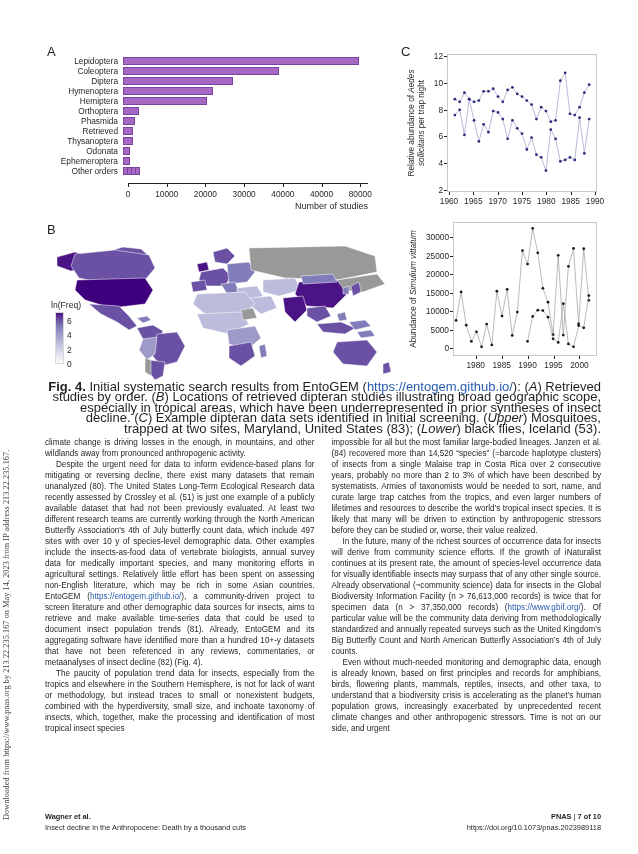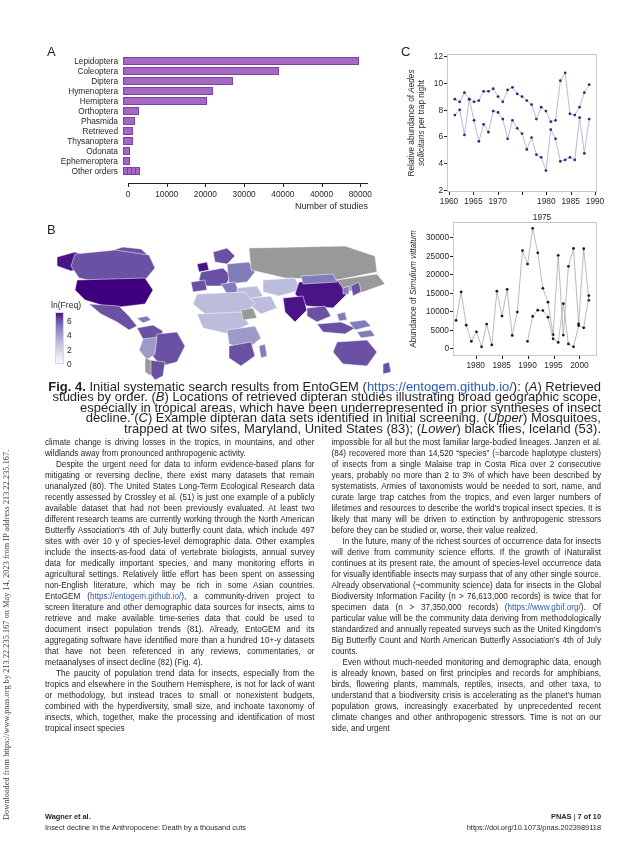--- a/index.html
+++ b/index.html
@@ -378,21 +378,21 @@
         <div class="tickmark" style="left: 43px; top: 16px; width: 3px; height: 1px;"></div>
       </div>
     <div id="cu-xticks">
         <div class="tickmark" style="left: 48px; top: 152px; width: 1px; height: 3px;"></div>
         <div class="axis-tick-lab" style="left: 48px; top: 156px; transform: translateX(-50%);">1960</div>
         <div class="tickmark" style="left: 72.3333px; top: 152px; width: 1px; height: 3px;"></div>
         <div class="axis-tick-lab" style="left: 72.3333px; top: 156px; transform: translateX(-50%);">1965</div>
         <div class="tickmark" style="left: 96.6667px; top: 152px; width: 1px; height: 3px;"></div>
         <div class="axis-tick-lab" style="left: 96.6667px; top: 156px; transform: translateX(-50%);">1970</div>
         <div class="tickmark" style="left: 121px; top: 152px; width: 1px; height: 3px;"></div>
-        <div class="axis-tick-lab" style="left: 121px; top: 172px; transform: translateX(-50%); margin-left: 20px;">1975</div>
+        <div class="axis-tick-lab" style="left: 121px; top: 156px; transform: translateX(-50%);">1975</div>
         <div class="tickmark" style="left: 145.333px; top: 152px; width: 1px; height: 3px;"></div>
         <div class="axis-tick-lab" style="left: 145.333px; top: 156px; transform: translateX(-50%);">1980</div>
         <div class="tickmark" style="left: 169.667px; top: 152px; width: 1px; height: 3px;"></div>
         <div class="axis-tick-lab" style="left: 169.667px; top: 156px; transform: translateX(-50%);">1985</div>
         <div class="tickmark" style="left: 194px; top: 152px; width: 1px; height: 3px;"></div>
         <div class="axis-tick-lab" style="left: 194px; top: 156px; transform: translateX(-50%);">1990</div>
       </div>
     <div class="chart-frame" id="cu-frame" style="left: 46px; top: 14px; width: 150px; height: 138px;">
       <svg id="cu-svg" width="100%" height="100%" viewBox="0 0 150 138">
           <path d="M6.866666666666666 44.879999999999995 L11.733333333333333 47.56000000000002 L16.6 38.17999999999999 L21.466666666666665 44.879999999999995 L26.333333333333332 47.56000000000002 L31.200000000000003 46.22000000000001 L36.06666666666667 36.84 L40.93333333333333 36.84 L45.8 34.16 L50.666666666666664 42.2 L55.53333333333333 47.56000000000002 L60.400000000000006 35.5 L65.26666666666667 32.82000000000001 L70.13333333333334 39.52000000000001 L75 42.2 L79.86666666666666 46.22000000000001 L84.73333333333333 50.239999999999995 L89.6 64.97999999999999 L94.46666666666667 52.920000000000016 L99.33333333333333 56.93999999999998 L104.19999999999999 67.66 L109.06666666666666 66.32 L113.93333333333334 26.120000000000005 L118.80000000000001 18.079999999999984 L123.66666666666667 59.61999999999999 L128.53333333333333 60.96000000000001 L133.4 52.920000000000016 L138.26666666666668 38.17999999999999 L143.13333333333333 30.14" fill="none" stroke="#9a9ac8" stroke-width="0.7"></path>
@@ -535,21 +535,21 @@
           <circle cx="136.8148148148148" cy="73.68571428571428" r="1.4" fill="#1a1a1a"></circle>
         </svg>
     </div>
   </div>
 </div>
 
 <div id="caption"><b>Fig. 4.</b><span> Initial systematic search results from EntoGEM (</span><span class="lnk">https://entogem.github.io/</span><span>): (</span><i>A</i><span>) Retrieved studies by order. (</span><i>B</i><span>) Locations of retrieved dipteran studies illustrating broad geographic scope, especially in tropical areas, which have been underrepresented in prior syntheses of insect decline. (</span><i>C</i><span>) Example dipteran data sets identified in initial screening. (</span><i>Upper</i><span>) Mosquitoes, trapped at two sites, Maryland, United States (83); (</span><i>Lower</i><span>) black flies, Iceland (53).</span></div>
 
 <div id="body-cols">
   <div class="col" id="col-left">
-      <p><span>climate change is driving losses in the tropics, in mountains, and other wildlands away from pronounced anthropogenic activity.</span></p>
+      <p><span>climate change is driving losses in the enough, in mountains, and other wildlands away from pronounced anthropogenic activity.</span></p>
       <p class="indent"><span>Despite the urgent need for data to inform evidence-based plans for mitigating or reversing decline, there exist many datasets that remain unanalyzed (80). The United States Long-Term Ecological Research data recently assessed by Crossley et al. (51) is just one example of a publicly available dataset that had not been previously evaluated. At least two different research teams are currently working through the North American Butterfly Association's 4th of July butterfly count data, which include 497 sites with over 10 y of species-level demographic data. Other examples include the insects-as-food data of vertebrate biologists, annual survey data for medically important species, and many monitoring efforts in agricultural settings. Relatively little effort has been spent on assessing non-English literature, which may be rich in some Asian countries. EntoGEM (</span><span class="lnk">https://entogem.github.io/</span><span>), a community-driven project to screen literature and other demographic data sources for insects, aims to retrieve and make available time-series data that could be used to document insect population trends (81). Already, EntoGEM and its aggregating software have identified more than a hundred 10+-y datasets that have not been referenced in any reviews, commentaries, or metaanalyses of insect decline (82) (Fig. 4).</span></p>
       <p class="indent"><span>The paucity of population trend data for insects, especially from the tropics and elsewhere in the Southern Hemisphere, is not for lack of want or methodology, but instead traces to small or nonexistent budgets, combined with the hyperdiversity, small size, and inchoate taxonomy of insects, which, together, make the processing and identification of most tropical insect species</span></p>
     </div>
   <div class="col" id="col-right">
       <p><span>impossible for all but the most familiar large-bodied lineages. Janzen et al. (84) recovered more than 14,520 “species” (=barcode haplotype clusters) of insects from a single Malaise trap in Costa Rica over 2 consecutive years, probably no more than 2 to 3% of which have been described by systematists. Armies of taxonomists would be needed to sort, name, and curate large trap catches from the tropics, and even larger numbers of lifetimes and resources to describe the world’s tropical insect species. It is likely that many will be driven to extinction by anthropogenic stressors before they can be studied or, worse, their value realized.</span></p>
       <p class="indent"><span>In the future, many of the richest sources of occurrence data for insects will derive from community science efforts. If the growth of iNaturalist continues at its present rate, the amount of species-level occurrence data for visually identifiable insects may surpass that of any other single source. Already observational (~community science) data for insects in the Global Biodiversity Information Facility (n &gt; 76,613,000 records) is twice that for specimen data (n &gt; 37,350,000 records) (</span><span class="lnk">https://www.gbif.org/</span><span>). Of particular value will be the community data deriving from methodologically standardized and annually repeated surveys such as the United Kingdom’s Big Butterfly Count and North American Butterfly Association’s 4th of July counts.</span></p>
       <p class="indent"><span>Even without much-needed monitoring and demographic data, enough is already known, based on first principles and records for amphibians, birds, flowering plants, mammals, reptiles, insects, and other taxa, to understand that a biodiversity crisis is accelerating as the planet’s human population grows, increasingly exacerbated by unprecedented recent climate changes and other anthropogenic stressors. Time is not on our side, and urgent</span></p>
     </div>
 </div>
 

